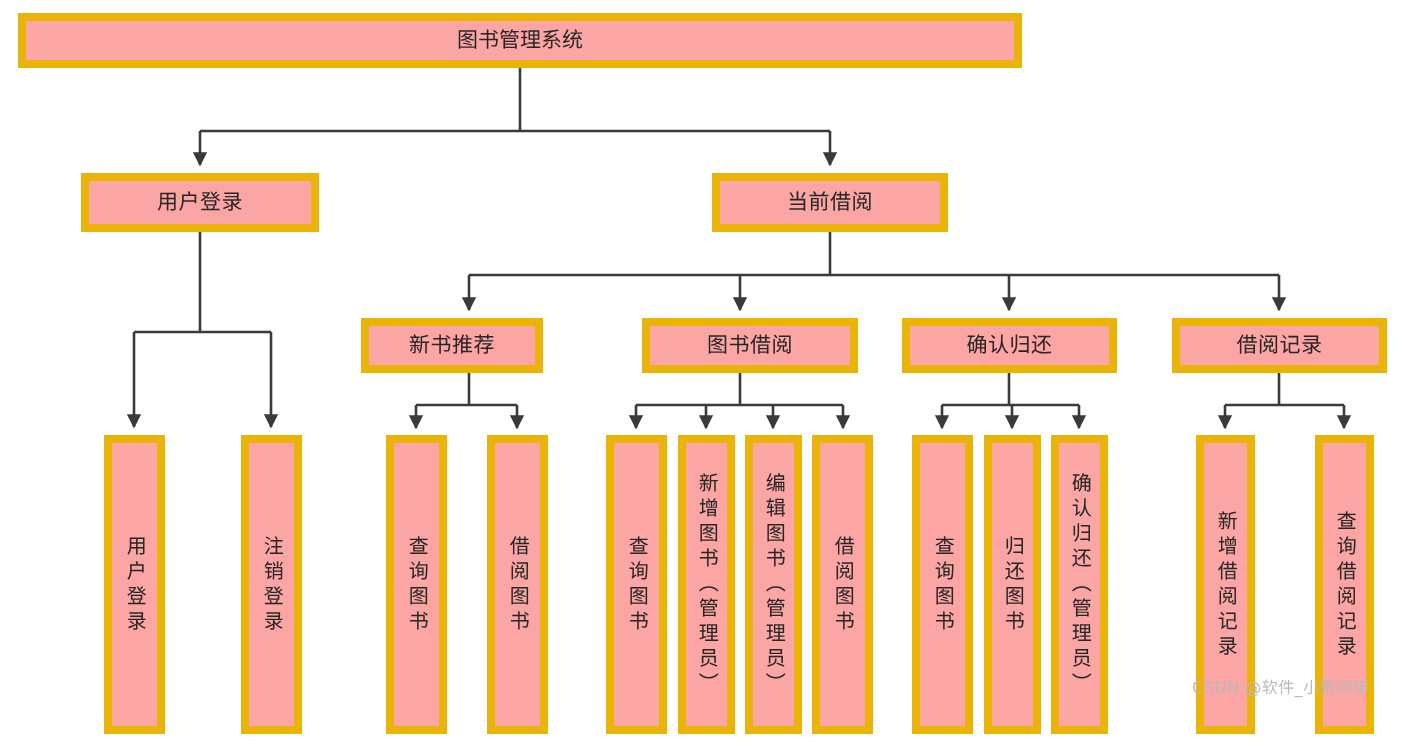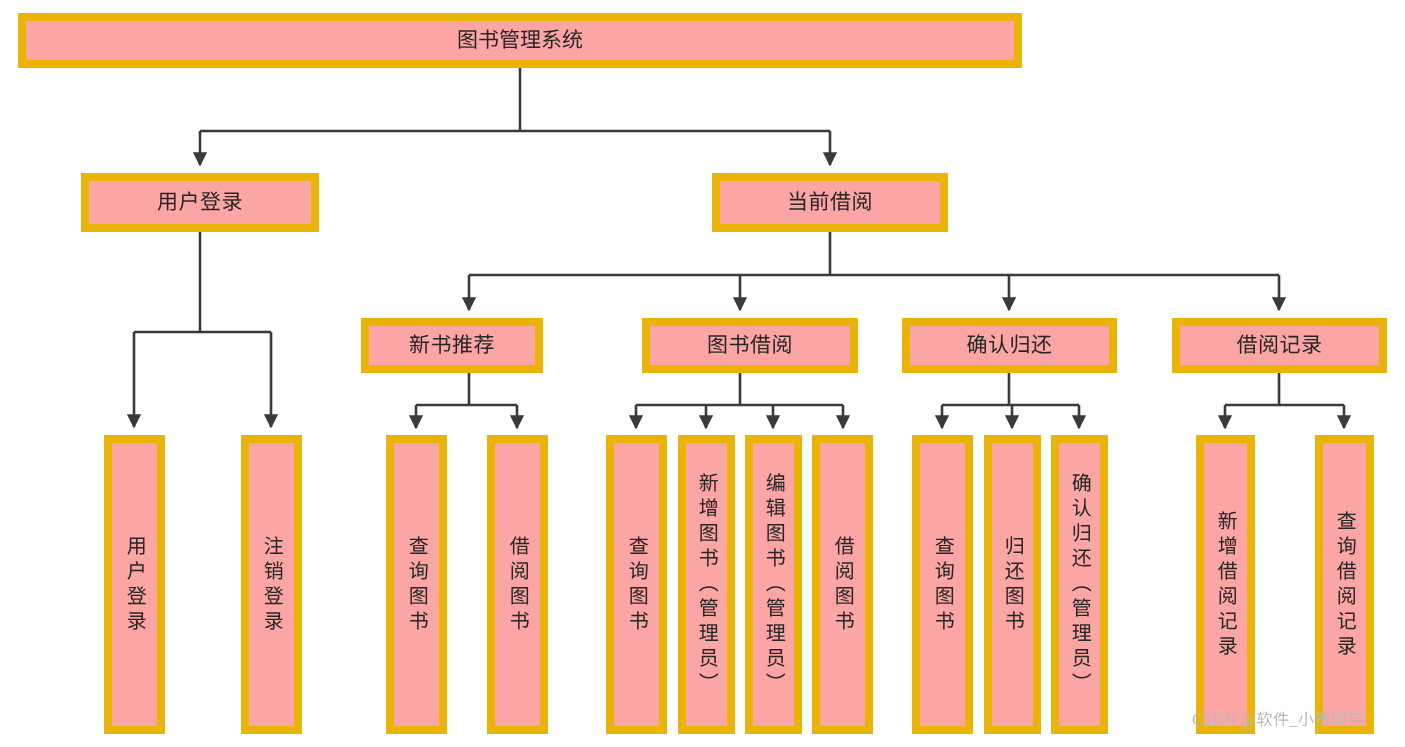--- a/index.html
+++ b/index.html
@@ -173,15 +173,15 @@
         <span>确认归还（管理员）</span>
       </div>
       <div class="node node-v" style="left: 1196px; top: 435px; width: 59px; height: 299px;">
         <span>新增借阅记录</span>
       </div>
       <div class="node node-v" style="left: 1315px; top: 435px; width: 59px; height: 299px;">
         <span>查询借阅记录</span>
       </div>
     </div>
 
-  <div class="watermark" style="left: 1192px; top: 706px; color: rgb(185, 185, 185); font-family: Liberation Serif, serif;">CSDN @软件_小贺同学</div>
+  <div class="watermark" style="left: 1192px; top: 674px; color: rgb(185, 185, 185);">CSDN @软件_小贺同学</div>
 
 </div>
 
 </body></html>

